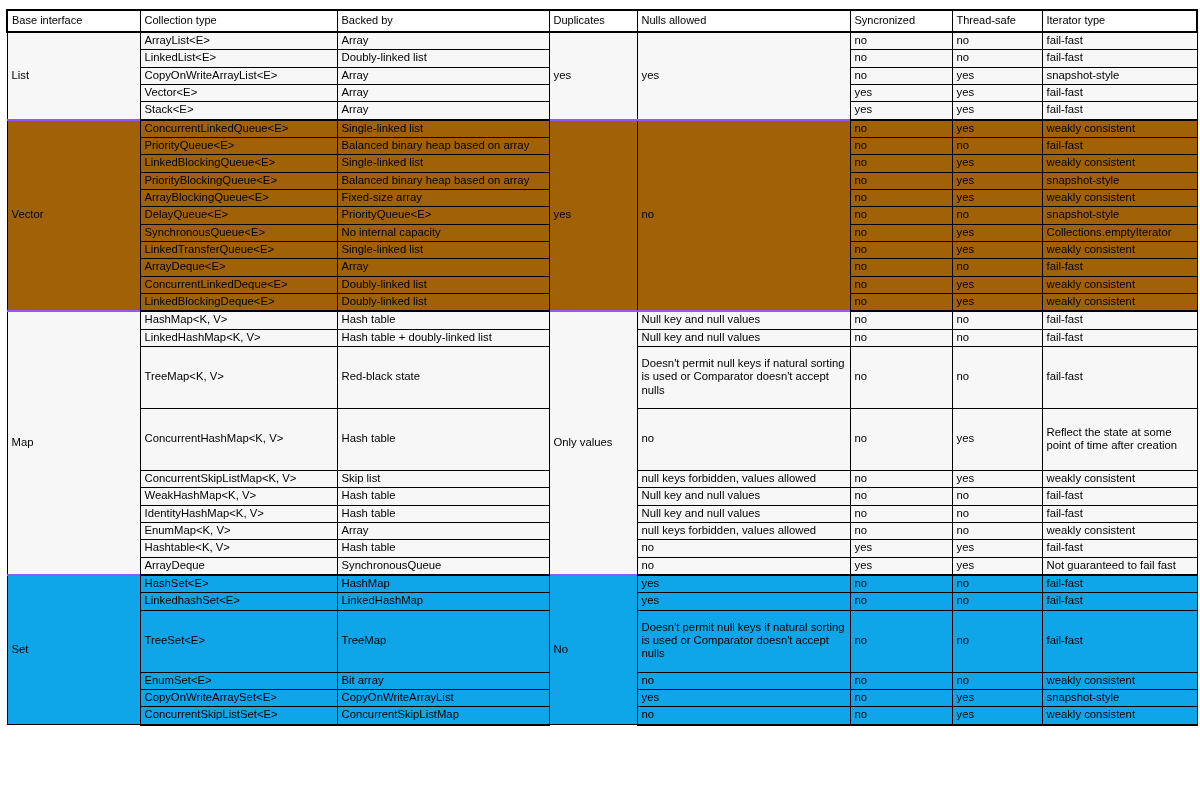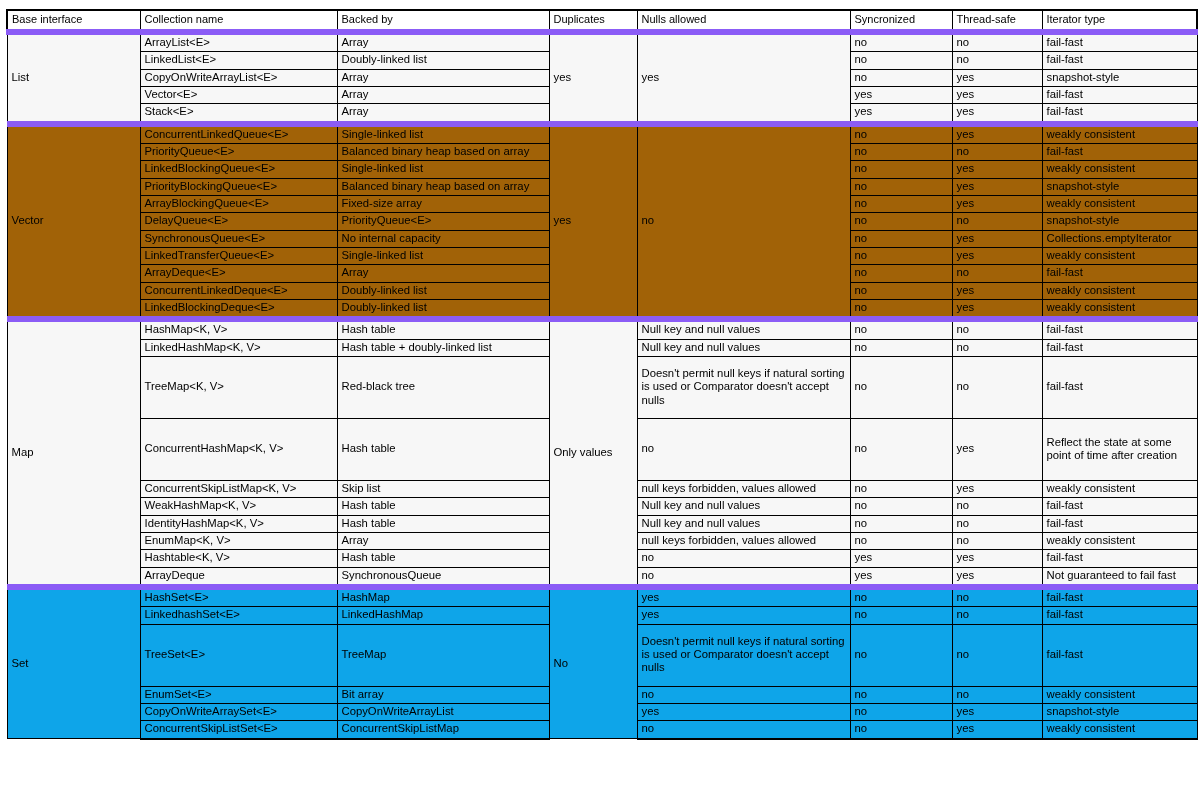--- a/index.html
+++ b/index.html
@@ -59,21 +59,21 @@
     font-size: 11.6px;
     border-left: 2px solid #000000;
   }
   td.dup-cell {
     text-align: center;
     font-size: 11.3px;
   }
   td.iter-cell { border-right: 2px solid #000000; }
 
   
-  tr.sec-first > td { border-top: 6px solid #8b5cf6; }
+  tr.sec-first > td { border-top: 2px solid #8b5cf6; }
   tr.sec-last  > td { border-bottom: 2px solid #000000; }
 
   
   tbody.sec-list td    { background: #f7f7f7; }
   tbody.sec-queue td   { background: #a16207; }
   tbody.sec-map td     { background: #f7f7f7; }
   tbody.sec-set td     { background: #0ea5e9; }
   tr.r-tall td { height: 62px; }
 </style>
 </head>
@@ -87,21 +87,21 @@
         <col class="w-back">
         <col class="w-dup">
       <col class="w-null">
         <col class="w-sync">
         <col class="w-ts">
         <col class="w-iter">
     </colgroup>
     <thead>
       <tr class="head">
         <th class="c0">Base interface</th>
-        <th class="c1">Collection name</th>
+        <th class="c1">Collection type</th>
         <th class="c2">Backed by</th>
         <th class="c3">Duplicates</th>
         <th class="c4">Nulls allowed</th>
         <th class="c5">Syncronized</th>
         <th class="c6">Thread-safe</th>
         <th class="c7">Iterator type</th>
       </tr>
     </thead>
 
   <tbody class="sec-list">
@@ -240,21 +240,21 @@
         <tr>
           <td>LinkedHashMap&lt;K, V&gt;</td>
           <td>Hash table + doubly-linked list</td>
           <td>Null key and null values</td>
           <td>no</td>
           <td>no</td>
           <td class="iter-cell">fail-fast</td>
         </tr>
         <tr class="r-tall">
           <td>TreeMap&lt;K, V&gt;</td>
-          <td>Red-black tree</td>
+          <td>Red-black state</td>
           <td>Doesn't permit null keys if natural sorting is used or Comparator doesn't accept nulls</td>
           <td>no</td>
           <td>no</td>
           <td class="iter-cell">fail-fast</td>
         </tr>
         <tr class="r-tall">
           <td>ConcurrentHashMap&lt;K, V&gt;</td>
           <td>Hash table</td>
           <td>no</td>
           <td>no</td>

